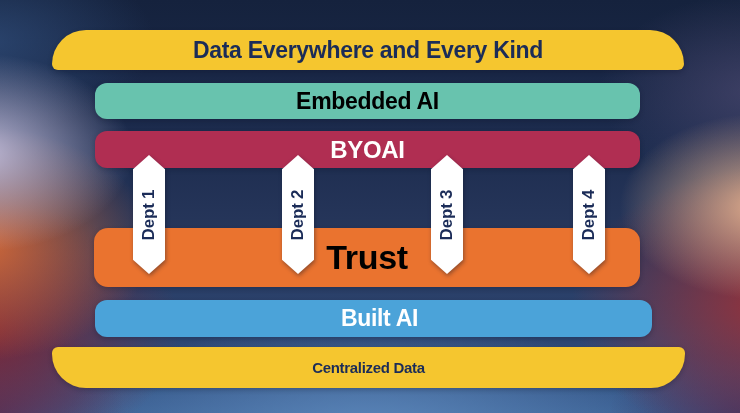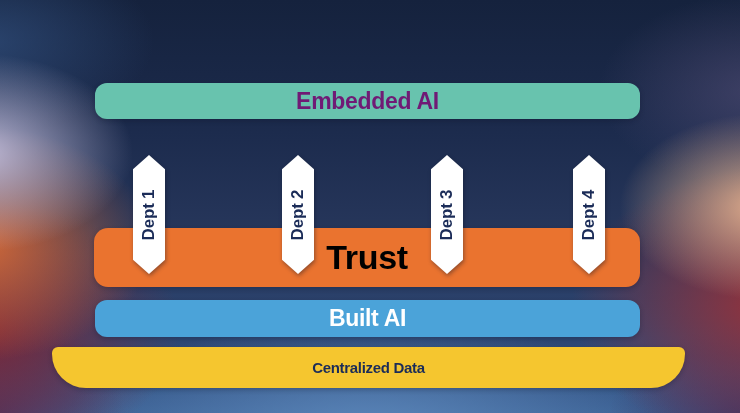--- a/index.html
+++ b/index.html
@@ -49,31 +49,37 @@
     font-weight:bold;font-size:17px;letter-spacing:-0.2px;white-space:nowrap;
     transform:rotate(-90deg);
   }
   .A1{left:133px;} .A2{left:282px;} .A3{left:431px;} .A4{left:573px;}
 </style>
 </head>
 <body>
 
 <div class="stage">
 
+  <div class="bar L0" style="background-color: rgb(245, 198, 47);">
+    <span class="bar-label" style="color: rgb(27, 44, 88);">Data Everywhere and Every Kind</span>
+  </div>
 
   <div class="bar L1" style="background-color: rgb(104, 195, 174);">
-    <span class="bar-label" style="color: #701a75;">Embedded AI</span>
+    <span class="bar-label" style="color: #000000;">Embedded AI</span>
   </div>
 
+  <div class="bar L2" style="background-color: rgb(176, 46, 82);">
+    <span class="bar-label" style="color: rgb(255, 255, 255);">BYOAI</span>
+  </div>
 
   <div class="bar L3" style="background-color: rgb(234, 115, 47);">
     <span class="bar-label" style="color: #000000;">Trust</span>
   </div>
 
-  <div class="bar L4" style="background-color: rgb(75, 163, 217);">
+  <div class="bar L4" style="background-color: rgb(75, 163, 217); padding-left: 12px;">
     <span class="bar-label" style="color: rgb(255, 255, 255);">Built AI</span>
   </div>
 
   <div class="bar L5" style="background-color: rgb(245, 198, 47);">
     <span class="bar-label" style="color: rgb(27, 44, 88);">Centralized Data</span>
   </div>
 
   <div class="arrow-wrap A1">
     <div class="arrow">
       <span class="arrow-label" style="color: rgb(27, 44, 88);">Dept 1</span>

